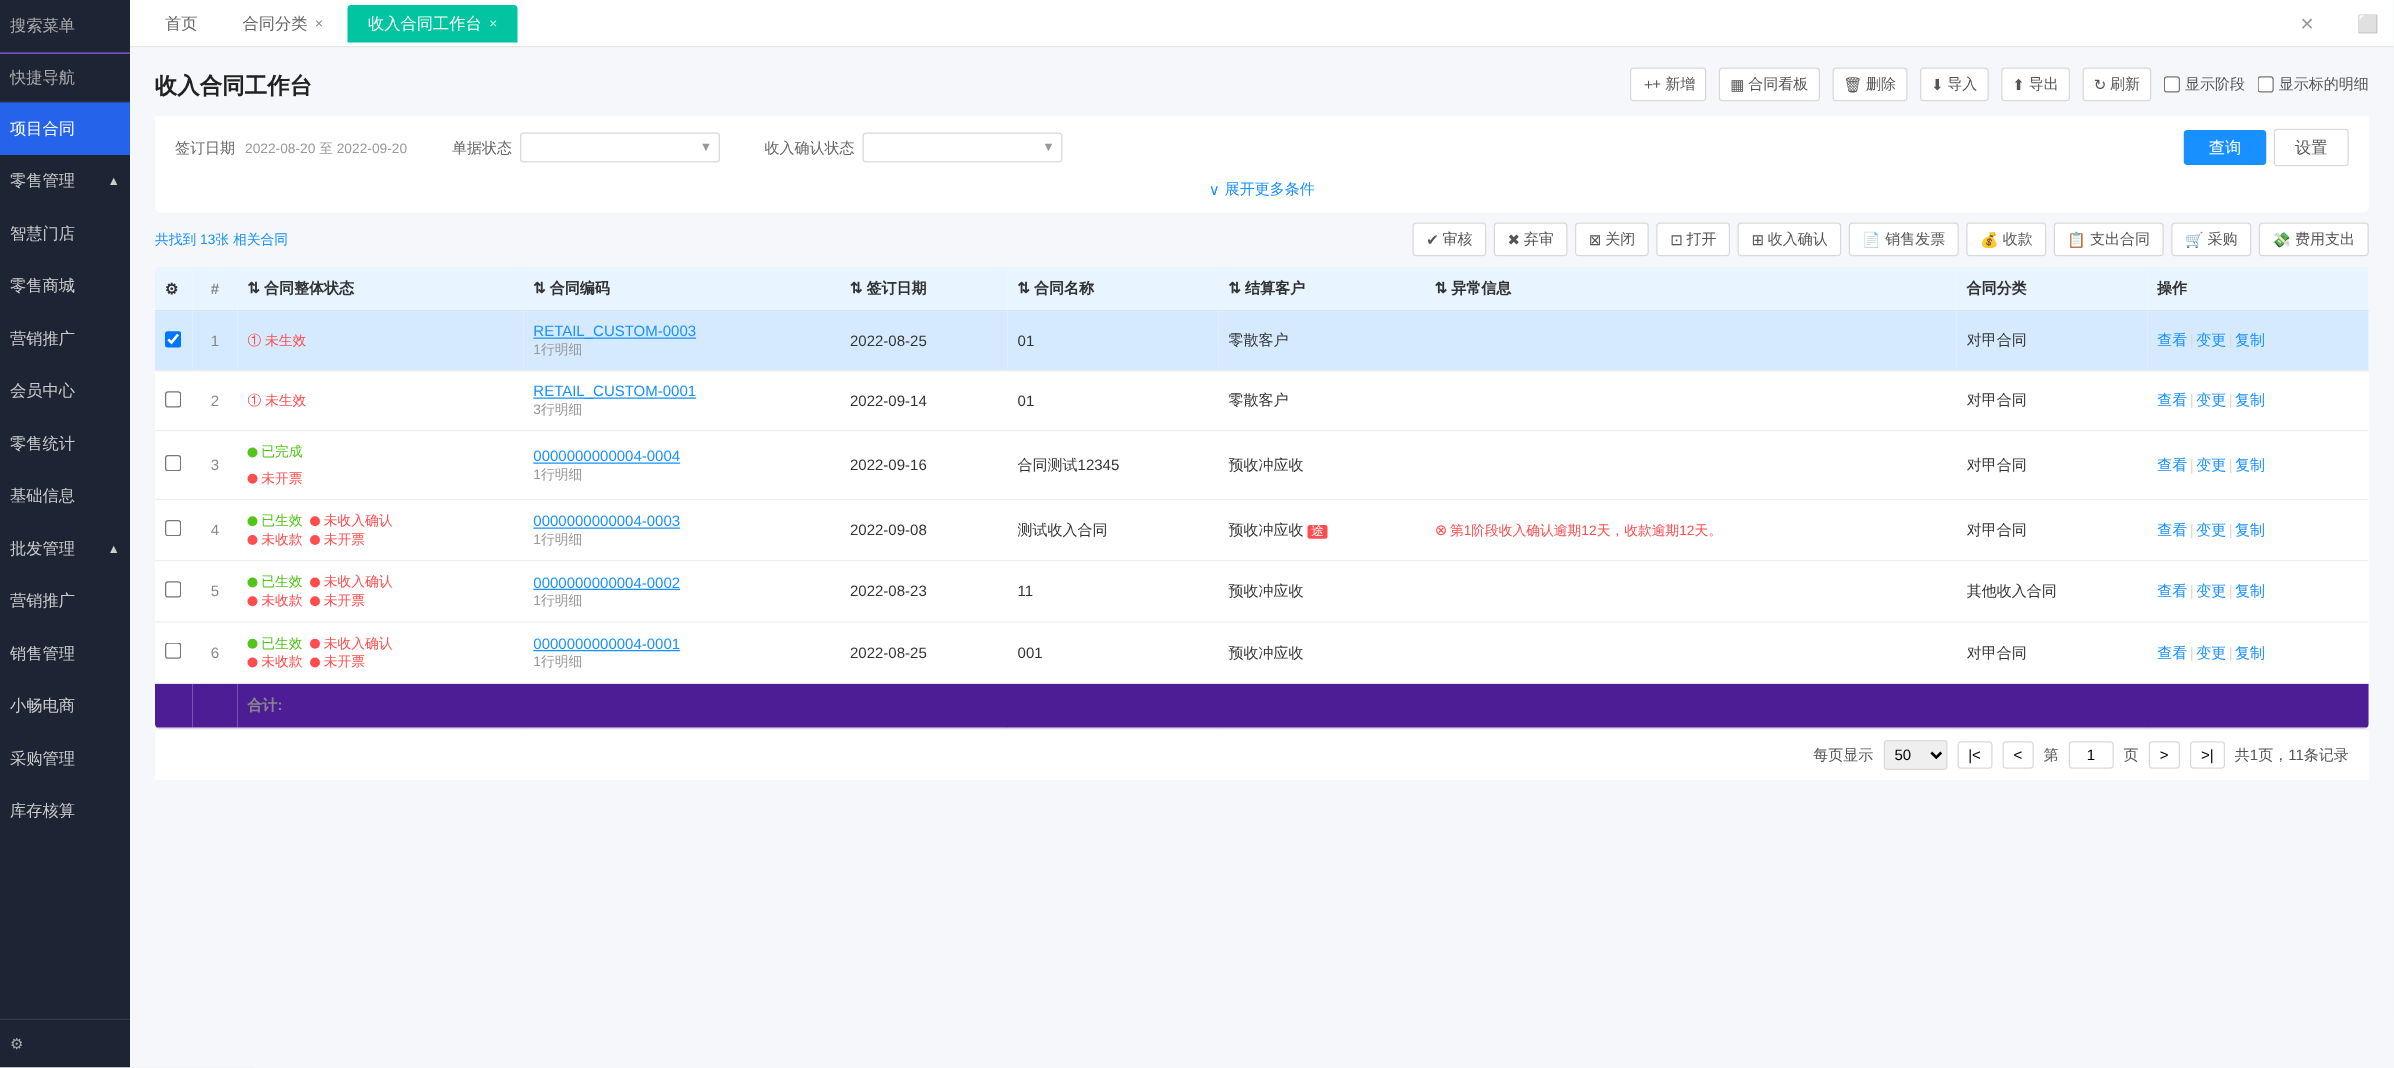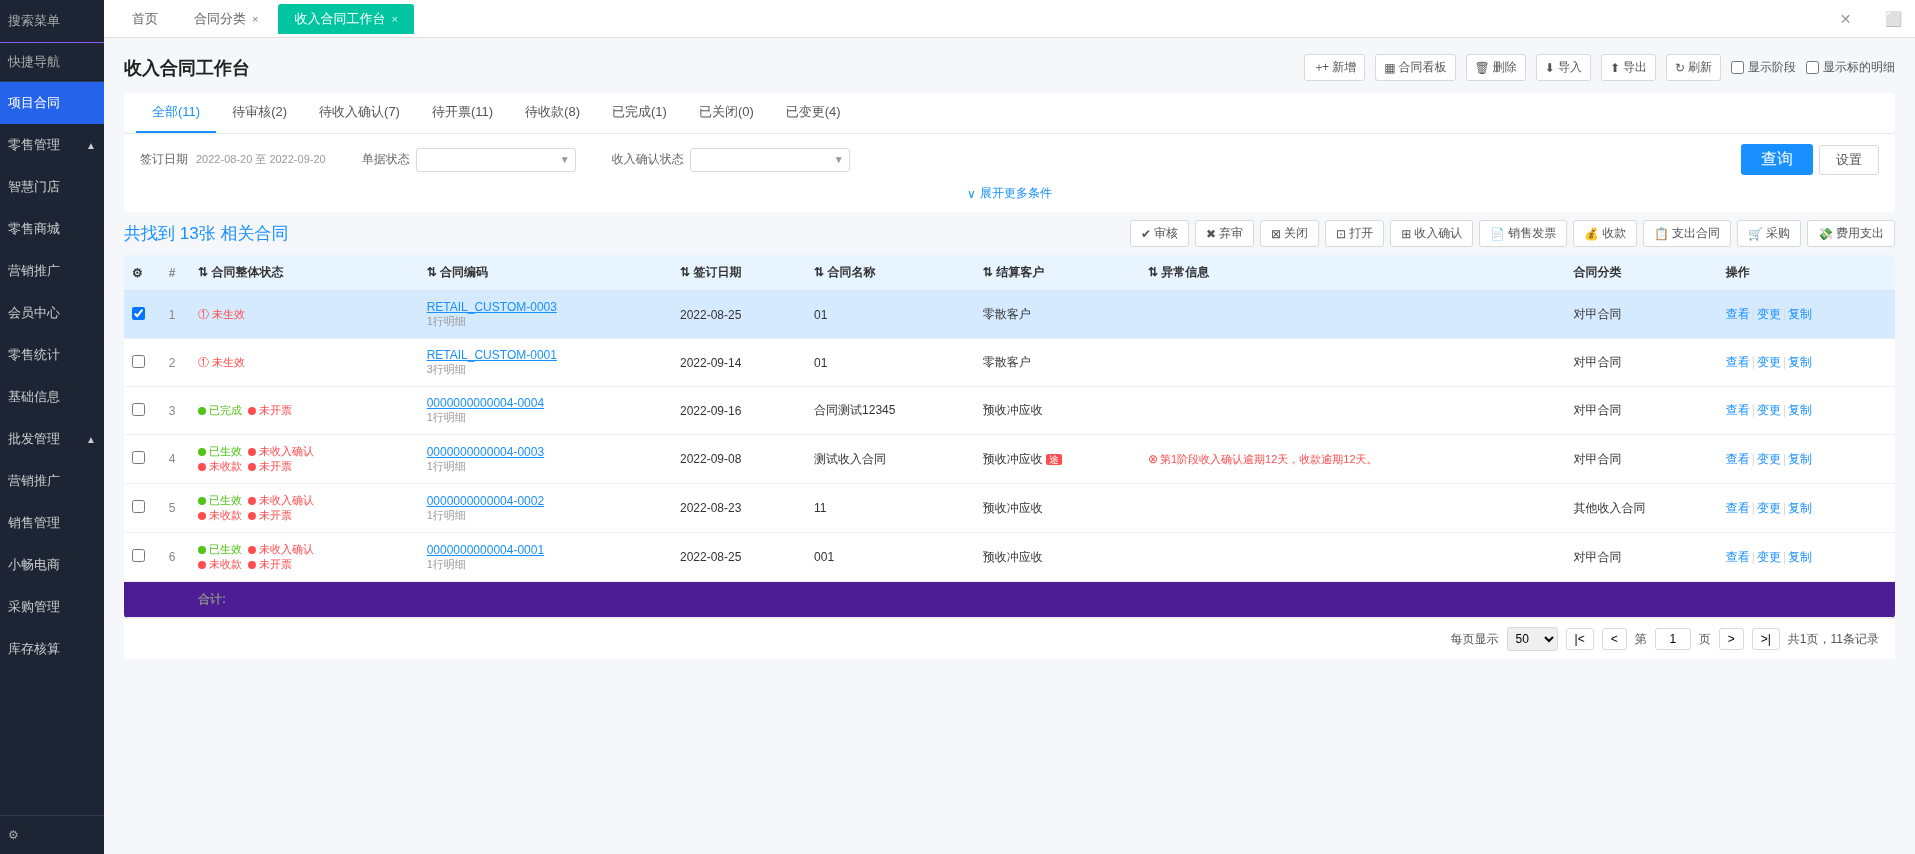--- a/index.html
+++ b/index.html
@@ -45,26 +45,26 @@
     .filter-group { display: flex; align-items: center; gap: 6px; }
     .filter-label { font-size: 12px; color: #666; white-space: nowrap; }
     .filter-date-btns { display: flex; gap: 4px; }
     .filter-date-btn { padding: 2px 8px; font-size: 12px; color: #555; cursor: pointer; border: 1px solid transparent; border-radius: 2px; }
     .filter-date-btn.active { background: #00c5a0; color: #fff; border-radius: 10px; padding: 2px 10px; }
     .filter-date-range { font-size: 11px; color: #999; margin-left: 2px; }
     .filter-select { border: 1px solid #d9d9d9; border-radius: 3px; padding: 4px 24px 4px 8px; font-size: 12px; color: #555; background: #fff; cursor: pointer; min-width: 160px; appearance: none; }
     .filter-select-wrap { position: relative; display: inline-flex; align-items: center; }
     .filter-select-wrap .caret { position: absolute; right: 6px; font-size: 10px; color: #999; pointer-events: none; }
     .expand-btn { display: flex; align-items: center; gap: 4px; color: #1890ff; cursor: pointer; font-size: 12px; margin-top: 6px; }
-    .query-btn { background: #1890ff; color: #fff; border: none; border-radius: 3px; padding: 5px 20px; font-size: 16px; cursor: pointer; }
+    .query-btn { background: #1890ff; color: #fff; border: none; border-radius: 3px; padding: 5px 20px; font-size: 13px; cursor: pointer; }
     .settings-btn { background: #fff; color: #555; border: 1px solid #d9d9d9; border-radius: 3px; padding: 5px 16px; font-size: 13px; cursor: pointer; }
 
     
     .action-bar { display: flex; align-items: center; justify-content: space-between; padding: 8px 0; }
-    .action-bar-left { font-size: 17px; color: #666; }
+    .action-bar-left { font-size: 11px; color: #666; }
     .action-bar-left span { color: #1890ff; }
     .action-bar-right { display: flex; gap: 6px; flex-wrap: wrap; }
     .action-btn { display: flex; align-items: center; gap: 3px; padding: 4px 10px; font-size: 12px; color: #555; border: 1px solid #d9d9d9; background: #fff; border-radius: 3px; cursor: pointer; white-space: nowrap; }
 
     
     .table-wrap { background: #fff; border-radius: 4px; overflow: hidden; }
     table { width: 100%; border-collapse: collapse; font-size: 12px; }
     thead tr { background: #e8f4ff; }
     thead th { padding: 9px 8px; text-align: left; color: #333; font-weight: 600; border-bottom: 1px solid #d0e5f7; white-space: nowrap; }
     tbody tr { border-bottom: 1px solid #f0f0f0; }
@@ -203,30 +203,20 @@
           <input type="checkbox" style="">
           <span>显示阶段</span>
         </label>
         <label class="toolbar-checkbox">
           <input type="checkbox" style="">
           <span>显示标的明细</span>
         </label>
       </div>
     </div>
 
-    <div class="filter-tabs">
-      <div class="filter-tab active">全部(11)</div>
-      <div class="filter-tab">待审核(2)</div>
-      <div class="filter-tab">待收入确认(7)</div>
-      <div class="filter-tab">待开票(11)</div>
-      <div class="filter-tab">待收款(8)</div>
-      <div class="filter-tab">已完成(1)</div>
-      <div class="filter-tab">已关闭(0)</div>
-      <div class="filter-tab">已变更(4)</div>
-    </div>
 
     <div class="filter-section" style="margin-top:0; border-radius:0 0 4px 4px;">
       <div class="filter-row">
         <div class="filter-group">
           <span class="filter-label">签订日期</span>
           <span class="filter-date-range">2022-08-20 至 2022-09-20</span>
         </div>
         <div class="filter-group" style="margin-left: 20px;">
           <span class="filter-label">单据状态</span>
           <div class="filter-select-wrap">
@@ -358,21 +348,21 @@
               <td>01</td>
               <td>零散客户</td>
               <td></td>
               <td>对甲合同</td>
               <td><span class="op-link">查看</span><span class="op-sep">|</span><span class="op-link">变更</span><span class="op-sep">|</span><span class="op-link">复制</span></td>
             </tr>
             <tr>
               <td class="gear-col"><input type="checkbox" style=""></td>
               <td style="text-align: center; color: rgb(136, 136, 136);">3</td>
               <td>
-                <div style="display: flex; gap: 6px;">
+                <div style="display: flex; gap: 6px; flex-direction: column;">
                   <span class="status-badge">
                     <span class="status-dot" style="background:#52c41a"></span>
                     <span class="status-green">已完成</span>
                   </span>
                   <span class="status-badge">
                     <span class="status-dot" style="background:#ff4d4f"></span>
                     <span class="status-red">未开票</span>
                   </span>
                 </div>
               </td>

